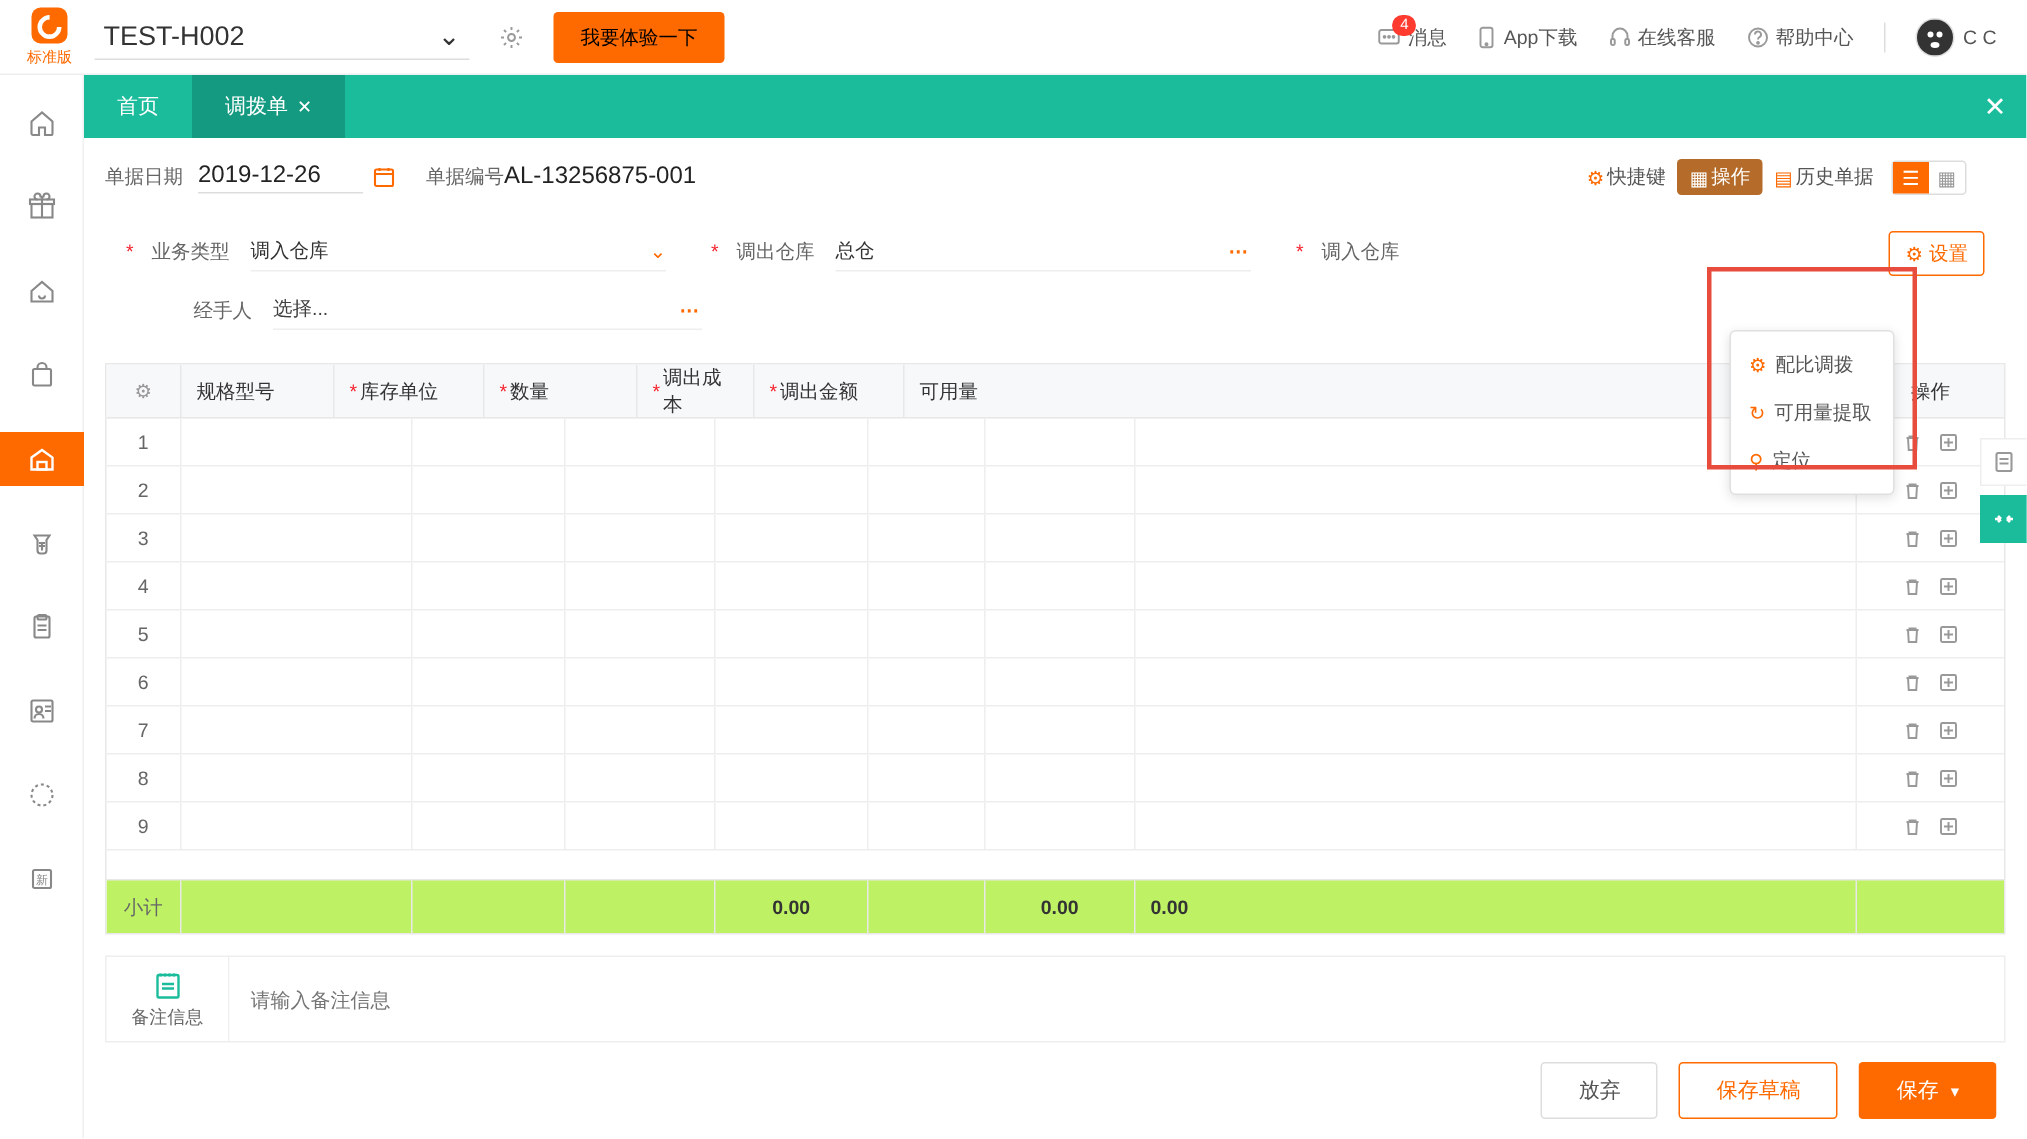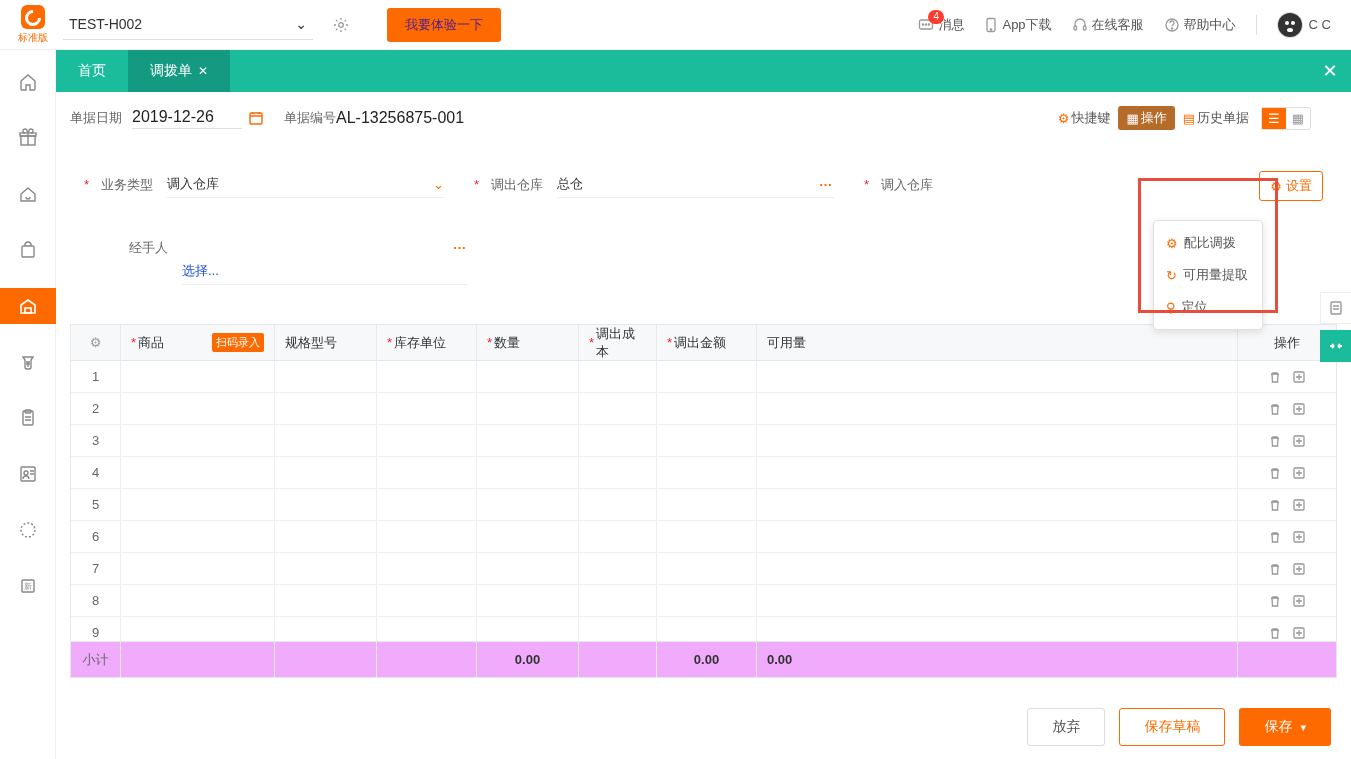--- a/index.html
+++ b/index.html
@@ -6,24 +6,24 @@
 body { background: #fff; font-size: 13px; color: #333; overflow: hidden; }
 .app { width: 1351px; height: 759px; display: flex; flex-direction: column; }
 
 
 .header { height: 50px; display: flex; align-items: center; border-bottom: 1px solid #eee; padding: 0 10px; }
 .logo { display: flex; flex-direction: column; align-items: center; margin-left: 8px; margin-right: 15px; }
 .logo-icon { width: 24px; height: 24px; background: #ff6a00; border-radius: 6px; position: relative; }
 .logo-icon::before { content:''; position:absolute; width: 10px; height: 10px; border:3px solid #fff; border-radius:50%; left:4px; top:5px; border-top-color:transparent; transform:rotate(45deg);}
 .logo-text { font-size: 10px; color: #ff6a00; margin-top: 2px; }
 .org-select { width: 250px; height: 30px; border-bottom: 1px solid #ddd; display: flex; align-items: center; justify-content: space-between; padding: 0 6px; margin-right: 10px;}
-.org-select span { font-size: 14px; color: #333; text-align: right; }
+.org-select span { font-size: 18px; color: #333; text-align: right; }
 .chev-down { color: #ff6a00; font-size: 14px; }
 .gear-btn { color: #999; margin: 0 10px; cursor: pointer; }
-.primary-btn { background: #ff6a00; color: #4c1d95; border: none; padding: 8px 18px; border-radius: 3px; cursor: pointer; font-size: 13px; margin-left: 28px;}
+.primary-btn { background: #ff6a00; color: #000000; border: none; padding: 8px 18px; border-radius: 3px; cursor: pointer; font-size: 13px; margin-left: 10px;}
 .header-spacer { flex: 1; }
 .header-item { display: flex; align-items: center; margin: 0 10px; color: #555; cursor: pointer; position: relative; }
 .header-item .ico { margin-right: 4px; font-size: 15px; color: #999; }
 .badge { position: absolute; top: -6px; left: 10px; background: #ff3b30; color: #fff; border-radius: 8px; font-size: 10px; padding: 0 5px; line-height: 14px;}
 .header-divider { width: 1px; height: 20px; background: #ddd; margin: 0 10px;}
 .avatar { width: 26px; height: 26px; border-radius: 50%; background: #ddd; display:flex; align-items:center; justify-content:center; margin-right:6px; overflow:hidden;}
 .avatar svg { width:24px; height:24px; }
 
 
 .body { flex: 1; display: flex; min-height: 0; }
@@ -39,21 +39,21 @@
 
 .tabs { height: 42px; background: #1abc9c; display: flex; align-items: stretch; }
 .tab { padding: 0 22px; display: flex; align-items: center; color: #fff; font-size: 14px; cursor: pointer; }
 .tab.home { background: #1abc9c; }
 .tab.active { background: #149a80; }
 .tab .close { margin-left: 6px; font-size: 12px;}
 .tabs-spacer { flex:1; }
 .tabs-close { width: 42px; display:flex; align-items:center; justify-content:center; color:#fff; cursor:pointer; font-size:18px;}
 
 
-.content { flex:1; padding: 14px 0 0 14px; display:flex; flex-direction:column; min-height:0; position:relative;gap:17px;}
+.content { flex:1; padding: 14px 0 0 14px; display:flex; flex-direction:column; min-height:0; position:relative;}
 
 .toprow { display:flex; align-items:center; margin-bottom: 14px; padding-right:40px;}
 .field-label { color:#666; margin-right:10px;}
 .date-val { font-size:16px; color:#222; margin-right:6px; border-bottom:1px solid #ddd; padding-bottom:2px; width:110px; display:inline-block;}
 .cal-icon { color:#ff6a00; margin-right:20px;}
 .doc-label { color:#666; }
 .doc-val { font-size:16px; color:#222;}
 .toprow-spacer { flex:1; }
 .shortcut-item { display:flex; align-items:center; color:#555; margin:0 4px; cursor:pointer; font-size:13px;}
 .shortcut-item .g { color:#ff6a00; margin-right:2px;}
@@ -71,21 +71,21 @@
 
 
 .form-area { background:#fff; padding: 10px 14px; margin-right:14px;}
 .form-row { display:flex; gap: 30px; margin-bottom: 12px; position:relative;}
 .form-field { display:flex; align-items:center; width: 360px;}
 .form-field .req { color:#f5222d; margin-right:4px;}
 .form-field .lbl { color:#666; margin-right:14px; width:60px; text-align:right;}
 .form-field .val { flex:1; border-bottom:1px solid #eee; padding:4px 0; color:#333; display:flex; justify-content:space-between; align-items:center;}
 .form-field .val .chv { color:#ff6a00;}
 .form-field .val .dots { color:#ff6a00; letter-spacing:2px; font-weight:bold;}
-.form-field .placeholder { color:#1d4ed8;margin-top:48px;}
+.form-field .placeholder { color:#404040;}
 .settings-btn { position:absolute; right:0; top:0; border:1px solid #ff6a00; color:#ff6a00; padding:5px 10px; border-radius:3px; cursor:pointer; display:flex; align-items:center;}
 
 
 .table-wrap { flex:1; margin:0 14px 0 0; overflow:hidden; display:flex; flex-direction:column; border:1px solid #e8e8e8;}
 .thead { display:flex; background:#f7f8fa; border-bottom:1px solid #e8e8e8; height:36px;}
 .th { border-right:1px solid #e8e8e8; padding:8px 10px; color:#333; font-size:13px; display:flex; align-items:center;}
 .th .req { color:#f5222d; margin-right:2px;}
 .th.gear { width:50px; justify-content:center; color:#999;}
 .th.product { width:154px; justify-content:space-between;}
 .scan-btn { background:#ff6a00; color:#fff; font-size:11px; padding:2px 4px; border-radius:2px;}
@@ -102,21 +102,21 @@
 .td.gear { width:50px; justify-content:center; color:#666;}
 .td.product { width:154px;}
 .td.spec { width:102px;}
 .td.unit { width:100px;}
 .td.qty { width:102px; justify-content:center;}
 .td.cost { width:78px; justify-content:center;}
 .td.amt { width:100px; justify-content:center;}
 .td.avail { flex:1;}
 .td.ops { width:98px; border-right:none; justify-content:center; gap:10px; }
 .td.ops .ico { color:#999; cursor:pointer;}
-.tfoot { display:flex; background:#f0abfc; height:36px; border-top:1px solid #e8e8e8;}
+.tfoot { display:flex; background:#bef264; height:36px; border-top:1px solid #e8e8e8;}
 .tfoot .lbl { width:50px; display:flex; align-items:center; justify-content:center; color:#666; border-right:1px solid #e8e8e8;}
 .tfoot .cell { padding:8px 10px; border-right:1px solid #e8e8e8; display:flex; align-items:center; font-weight:bold;}
 
 
 .remarks { margin: 14px 14px 0 0; border:1px solid #eee; display:flex; height:58px;}
 .remarks-left { width:82px; display:flex; flex-direction:column; align-items:center; justify-content:center; border-right:1px solid #eee;}
 .remarks-left .ico { color:#1abc9c; font-size:22px; margin-bottom:2px;}
 .remarks-left .txt { font-size:12px; color:#666;}
 .remarks-input { flex:1; border:none; padding:0 14px; color:#bbb; outline:none;}
 
@@ -358,24 +358,20 @@
                   <span class="placeholder">选择...</span>
                   <span class="dots">⋯</span>
                 </div>
             </div>
           </div>
         </div>
 
         <div class="table-wrap">
           <div class="thead">
             <div class="th gear">⚙</div>
-            <div class="th product">
-                <span><span class="req">*</span><span>商品</span></span>
-                <span class="scan-btn">扫码录入</span>
-              </div>
             <div class="th spec">规格型号</div>
             <div class="th unit">
                 <span class="req">*</span>
                 <span>库存单位</span>
               </div>
             <div class="th qty">
                 <span class="req">*</span>
                 <span>数量</span>
               </div>
             <div class="th cost">
@@ -604,20 +600,32 @@
             <div class="cell" style="width:102px"></div>
             <div class="cell" style="width:100px"></div>
             <div class="cell" style="width:102px; justify-content:center">0.00</div>
             <div class="cell" style="width:78px"></div>
             <div class="cell" style="width:100px; justify-content:center">0.00</div>
             <div class="cell" style="flex:1; padding-left:10px">0.00</div>
             <div class="cell" style="width:98px; border-right:none"></div>
           </div>
         </div>
 
+        <div class="remarks">
+          <div class="remarks-left">
+            <span class="ico">
+              <svg width="22" height="22" viewBox="0 0 22 22" fill="none" stroke="currentColor" stroke-width="1.6">
+                  <rect x="4" y="4" width="14" height="15" rx="1"></rect>
+                  <path d="M6 3v2M9 3v2M12 3v2M15 3v2M7 10h8M7 13h8"></path>
+                </svg>
+            </span>
+            <span class="txt">备注信息</span>
+          </div>
+          <input class="remarks-input" placeholder="请输入备注信息" style="">
+        </div>
 
         <div class="footer">
           <button class="btn btn-default">放弃</button>
           <button class="btn btn-outline">保存草稿</button>
           <button class="btn btn-primary">
             <span>保存</span>
               <span class="chv">▾</span>
           </button>
         </div>
 

